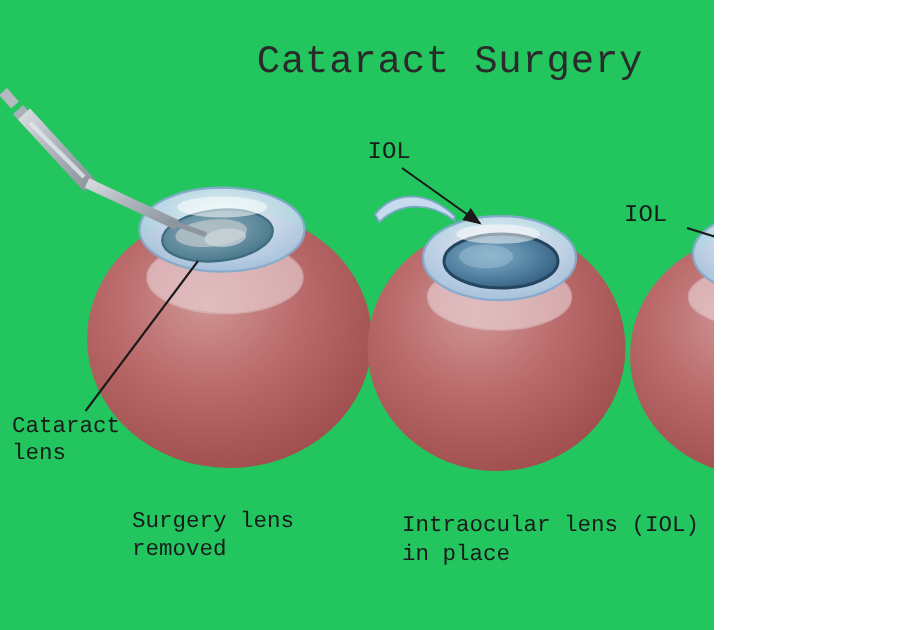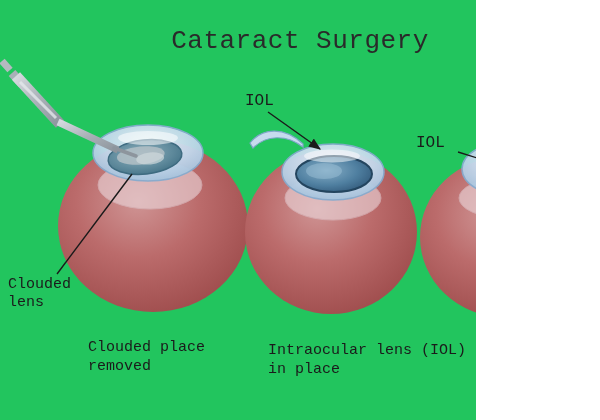--- a/index.html
+++ b/index.html
@@ -124,23 +124,23 @@
         <ellipse cx="515" cy="170" rx="38" ry="19" fill="#a9c8e0" stroke="#7fa6c9" stroke-width="1"></ellipse>
         <ellipse cx="516" cy="169" rx="27" ry="16" fill="#35576f"></ellipse>
         <ellipse cx="513" cy="167" rx="14" ry="8.5" fill="#7fa2ba"></ellipse>
         <circle cx="506" cy="161" r="4.5" fill="#ffffff" opacity="0.9"></circle>
       </g>
       <ellipse cx="510" cy="153" rx="27" ry="6.5" fill="#ffffff" opacity="0.5"></ellipse>
       <line x1="458" y1="152" x2="490" y2="162" stroke="#1a1a1a" stroke-width="1.4" marker-end="url(#arrowhead)"></line>
     </g>
   </svg>
 
-  <div class="lbl callout" style="left:8px; top:276px; width:74px;">Clouded lens</div>
+  <div class="lbl callout" style="left:8px; top:276px; width:74px;">Cataract lens</div>
 
   <div class="lbl iol-lbl" style="left:245px; top:92px; width:44px;">IOL</div>
 
   <div class="lbl iol-lbl" style="left:416px; top:134px; width:48px;">IOL</div>
 
-  <div class="lbl caption" style="left:88px; top:339px; width:134px;">Clouded place removed</div>
+  <div class="lbl caption" style="left:88px; top:339px; width:134px;">Surgery lens removed</div>
 
   <div class="lbl caption" style="left:268px; top:342px; width:308px;">Intraocular lens (IOL) implanted in place</div>
 
 </div>
 
 </body></html>

